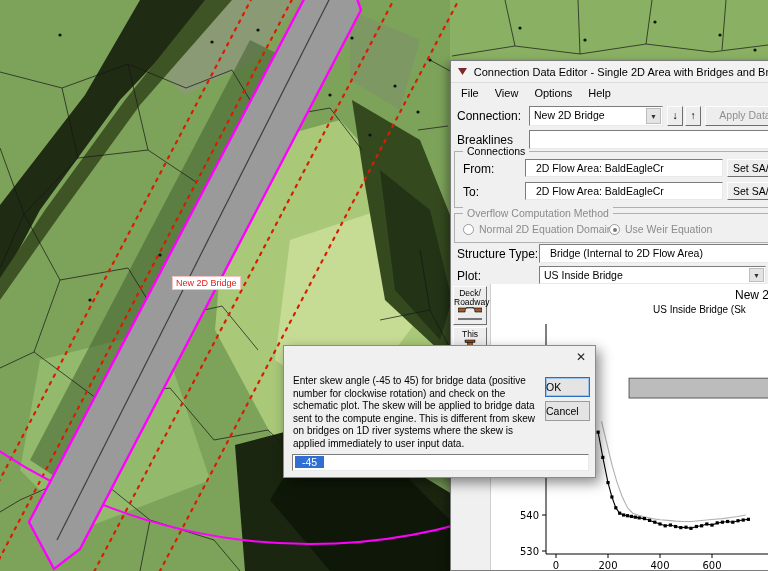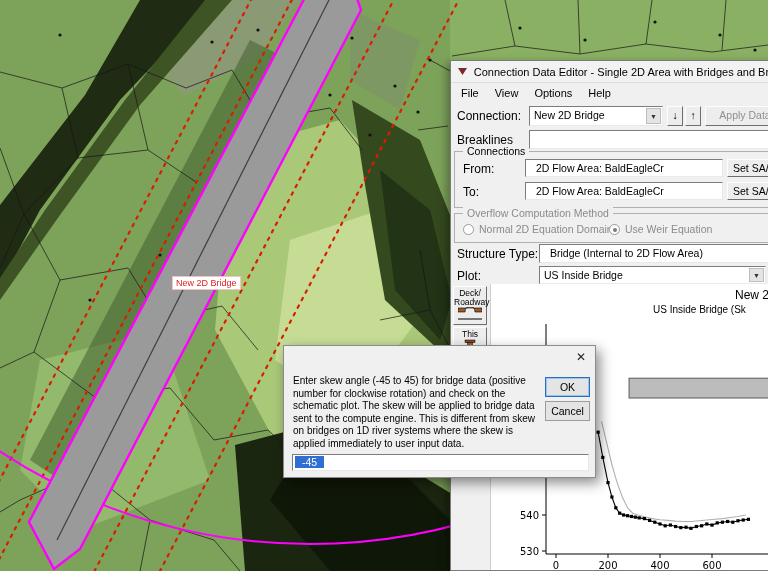--- a/index.html
+++ b/index.html
@@ -43,21 +43,21 @@
   .ptitle{position:absolute;left:244px;top:4px;font-size:12px;white-space:nowrap}
   .psub{position:absolute;left:162px;top:20px;font-size:10px;white-space:nowrap}
 
   
   .dlg{position:absolute;left:283px;top:345px;width:313px;height:133px;background:#f0f0f0;
        border:1px solid #8b8b8b;box-shadow:4px 5px 12px rgba(0,0,0,.45);font-size:11px;color:#000}
   .dlg-title{position:absolute;left:0;top:0;right:0;height:22px;display:flex;align-items:center;padding-left:9px;font-size:11px}
   .dlg-close{position:absolute;right:9px;top:4px;font-size:12px;color:#222;line-height:14px}
   .dlg-msg{position:absolute;left:9px;top:29px;width:254px;font-size:10px;line-height:1.26}
   .dlg-btn{position:absolute;left:261px;width:45px;height:20px;background:#e4e4e4;border:1px solid #9c9c9c;
-           font-size:10.5px;text-align:center;line-height:18px}
+           font-size:10.5px;text-align:left;line-height:18px}
   .dlg-btn.default{border:1px solid #2a70c2;box-shadow:inset 0 0 0 1px #9cc3ea}
   .dlg-input{position:absolute;left:8px;top:108px;width:297px;height:17px;background:#fff;
              border:1px solid;border-color:#7c7c7c #e9e9e9 #e9e9e9 #7c7c7c;font-size:10.5px;line-height:15px;padding:0 2px}
   .sel-text{background:#2f6fd3;color:#fff;padding:0 7px}
 </style>
 </head>
 <body>
 
 <div id="screen">
 

